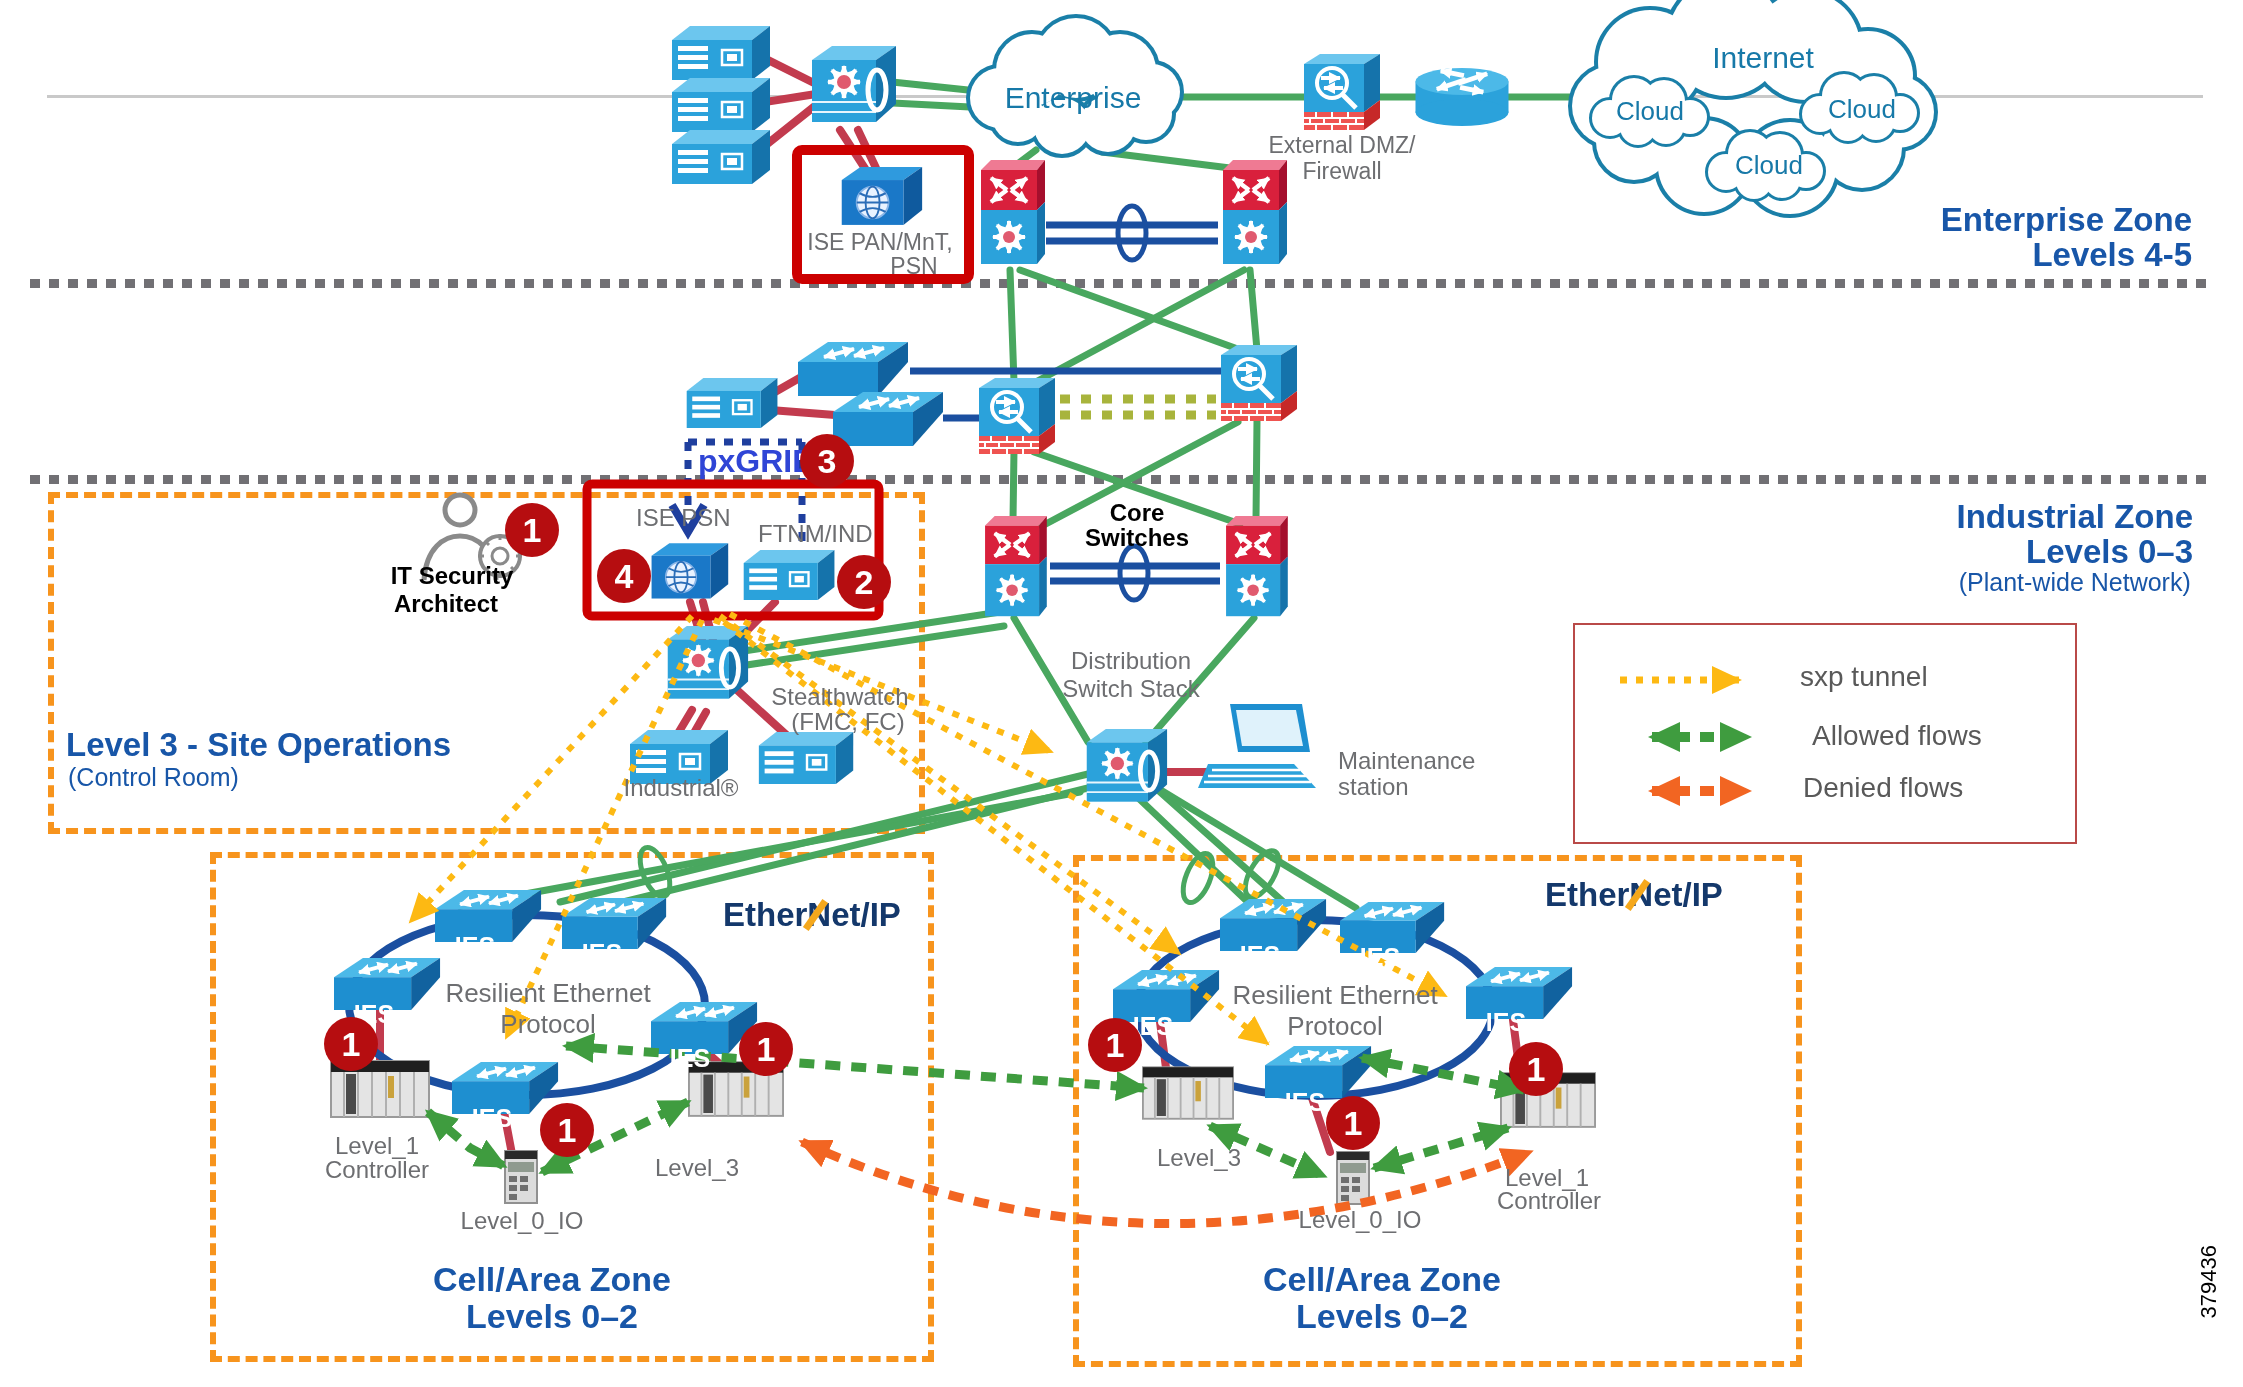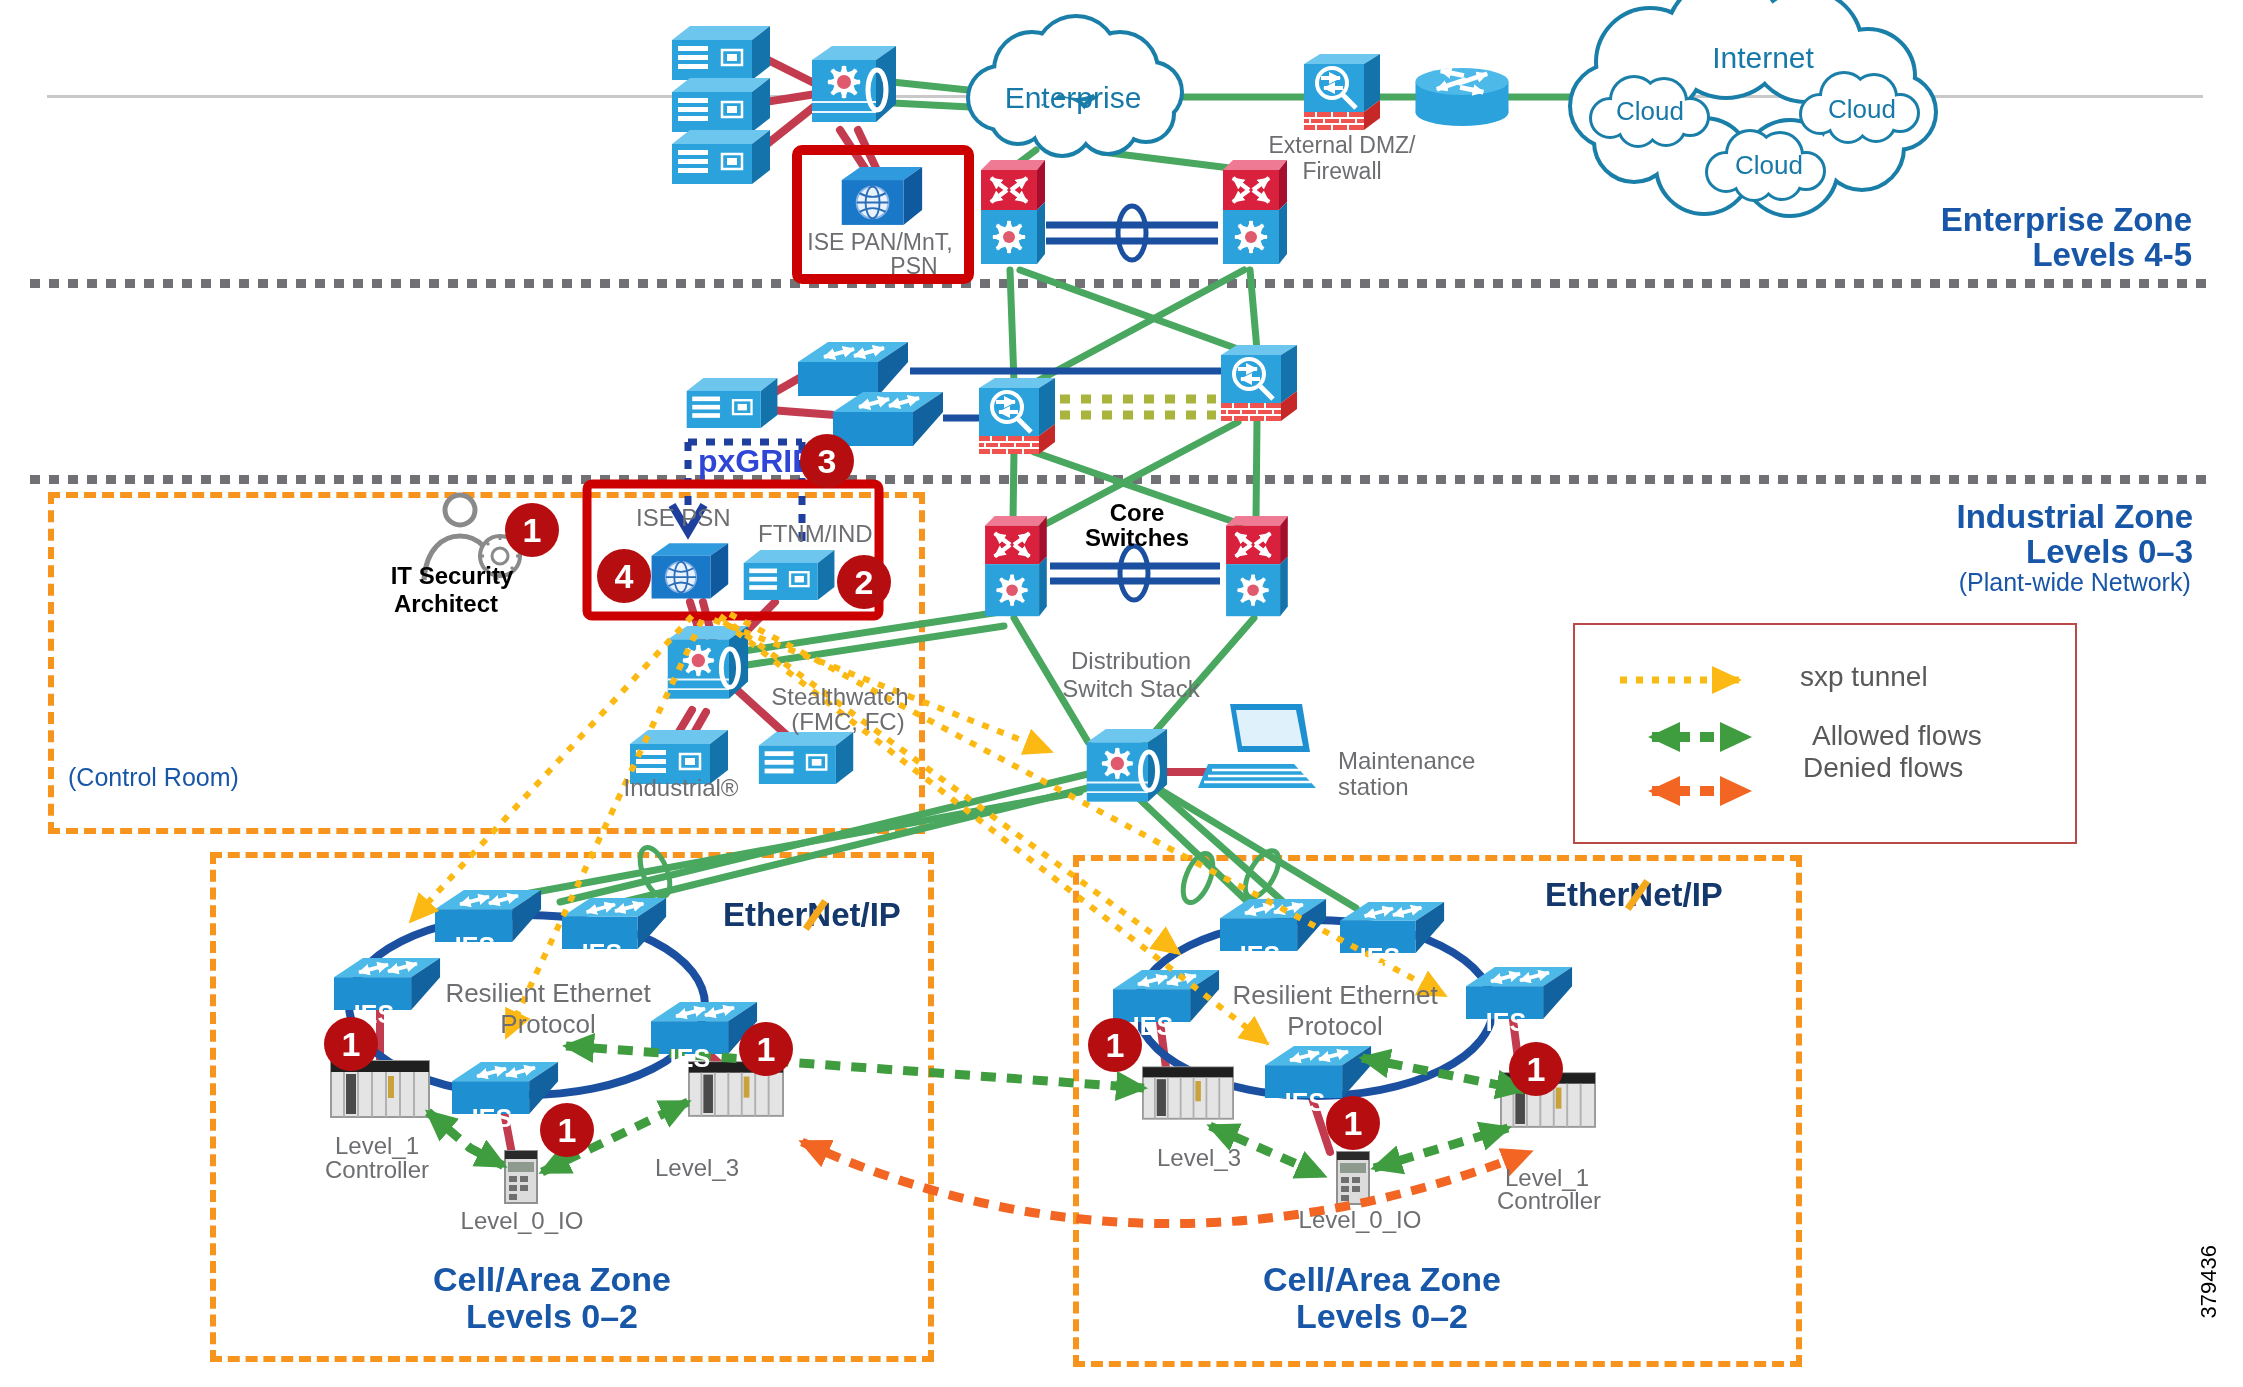--- a/index.html
+++ b/index.html
@@ -510,25 +510,26 @@
   <div class="lb bk24 ctr lbl-layer" style="left:1137px;top:500px;">Core</div>
   <div class="lb bk24 ctr lbl-layer" style="left:1137px;top:525px;">Switches</div>
   <div class="lb g24 ctr lbl-layer" style="left:840px;top:684px;">Stealthwatch</div>
   <div class="lb g24 ctr lbl-layer" style="left:848px;top:709px;">(FMC, FC)</div>
   <div class="lb g24 ctr lbl-layer" style="left:681px;top:775px;">Industrial®</div>
   <div class="lb g24 ctr lbl-layer" style="left:1131px;top:648px;">Distribution</div>
   <div class="lb g24 ctr lbl-layer" style="left:1131px;top:676px;">Switch Stack</div>
   <div class="lb g24 lbl-layer" style="left:1338px;top:748px;">Maintenance</div>
   <div class="lb g24 lbl-layer" style="left:1338px;top:774px;">station</div>
 
+  <div class="lb lbl-layer" style="left:66px;top:728px;font-size:33px;font-weight:bold;color:#1856a8;">Level 3 - Site Operations</div>
   <div class="lb bz25 lbl-layer" style="left:68px;top:764px;">(Control Room)</div>
 
   <div class="lb g28 lbl-layer" style="left:1800px;top:662px;">sxp tunnel</div>
   <div class="lb g28 lbl-layer" style="left:1812px;top:721px;">Allowed flows</div>
-  <div class="lb g28 lbl-layer" style="left:1803px;top:753px;">Denied flows</div>
+  <div class="lb g28 lbl-layer" style="left:1803px;top:773px;">Denied flows</div>
 
   <div class="ies-t lbl-layer" style="left:439px;top:912px;">IES</div>
   <div class="ies-t lbl-layer" style="left:566px;top:919px;">IES</div>
   <div class="ies-t lbl-layer" style="left:338px;top:980px;">IES</div>
   <div class="ies-t lbl-layer" style="left:456px;top:1084px;">IES</div>
   <div class="ies-t lbl-layer" style="left:654px;top:1024px;">IES</div>
   <div class="ies-t lbl-layer" style="left:1224px;top:921px;">IES</div>
   <div class="ies-t lbl-layer" style="left:1344px;top:923px;">IES</div>
   <div class="ies-t lbl-layer" style="left:1117px;top:992px;">IES</div>
   <div class="ies-t lbl-layer" style="left:1269px;top:1068px;">IES</div>

